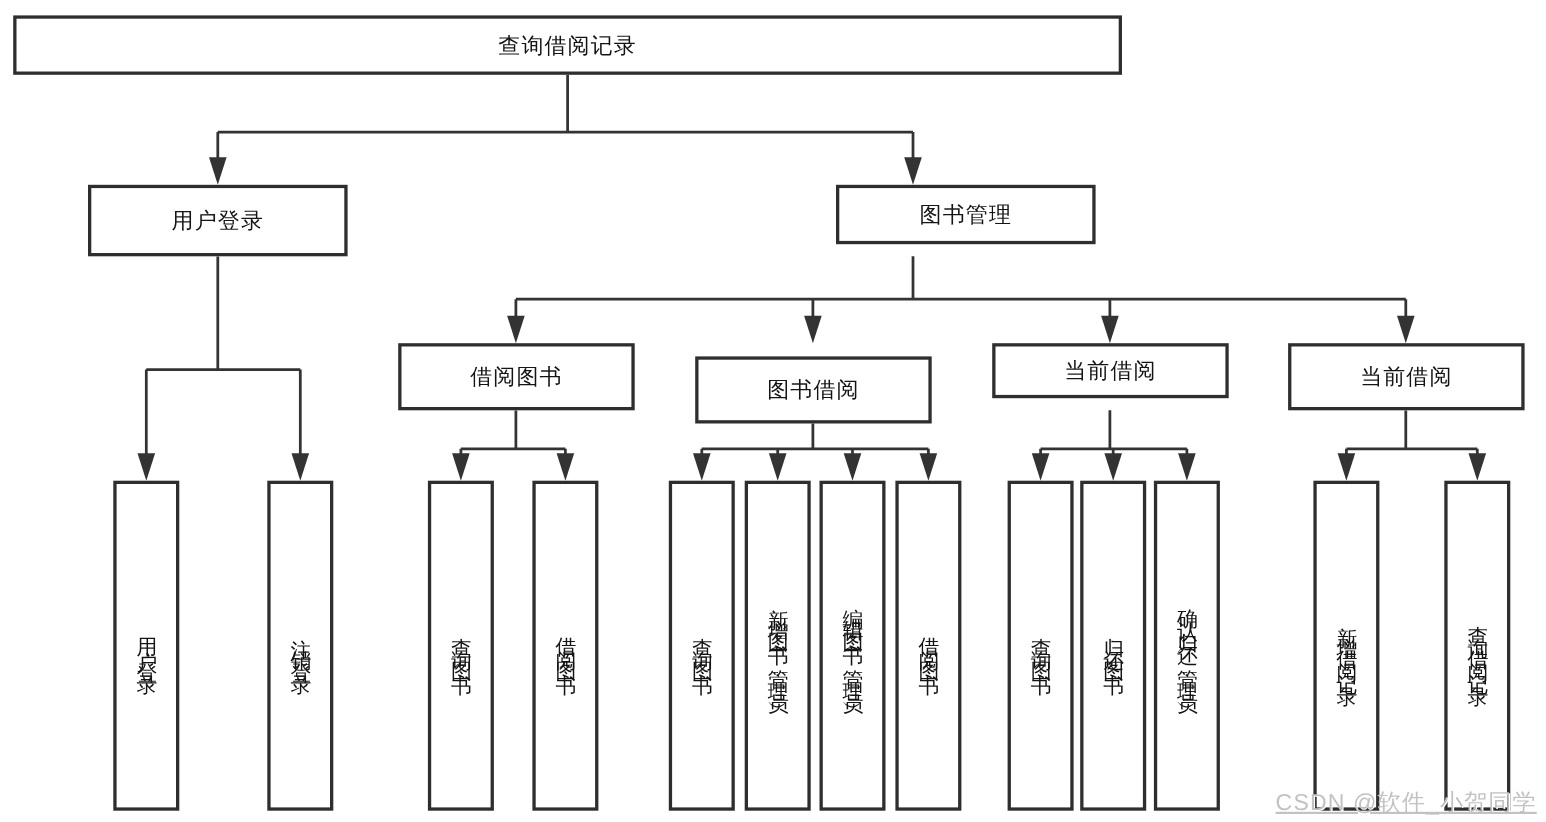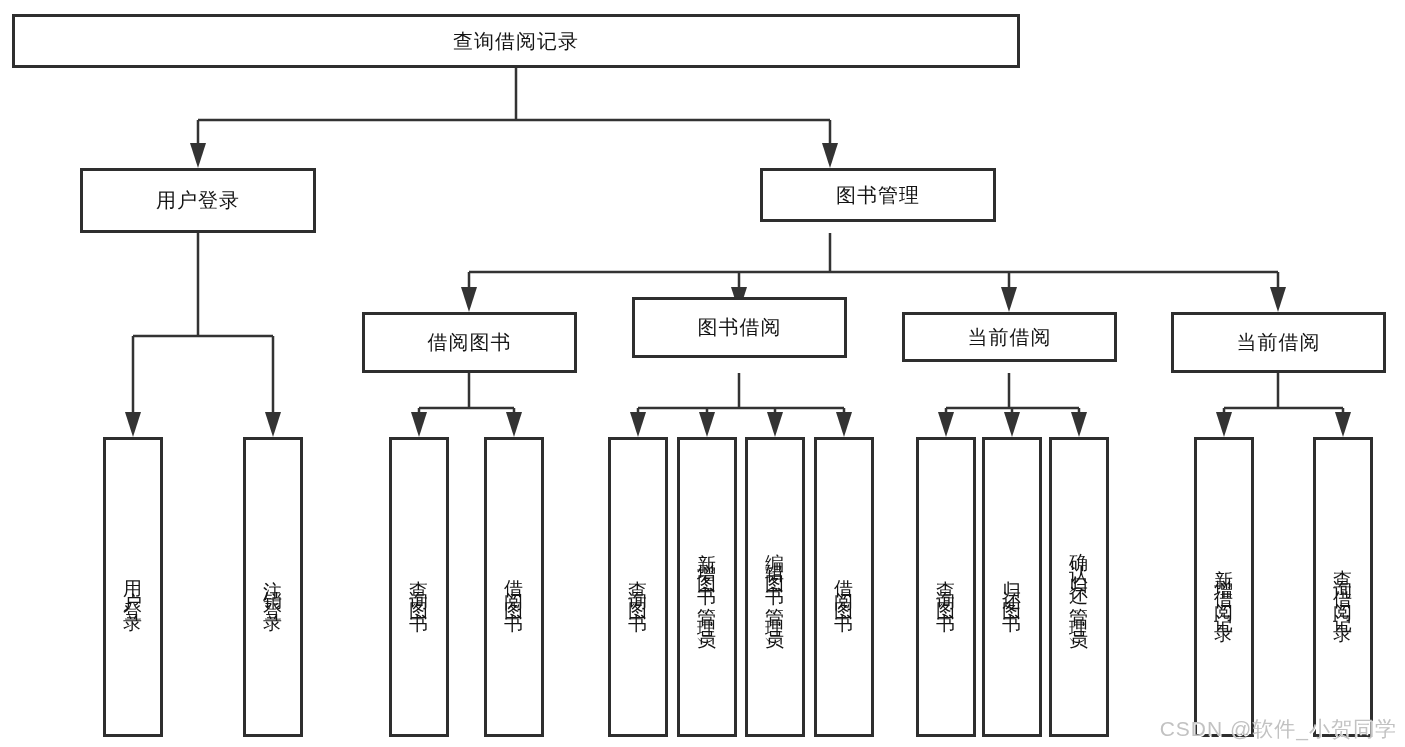--- a/index.html
+++ b/index.html
@@ -47,20 +47,21 @@
   }
   .watermark {
     position: absolute;
     right: 8px;
     bottom: 4px;
     font-size: 21px;
     letter-spacing: 1px;
     color: #c2c2c2;
     text-shadow: 1px 1px 0 #ffffff;
     white-space: nowrap;
+    text-decoration: underline;
   }
 </style>
 </head>
 <body>
 
 <div class="canvas">
 
   <svg class="connectors" viewBox="0 0 1405 747">
 
     <path d="M516,68 V120 M198,120 H830 M198,120 V418 M830,120 V150" transform="" stroke="#333" stroke-width="2.5" fill="none" style="display:none"></path>
@@ -105,21 +106,21 @@
   <div class="node hbox" style="left:80px; top:168px; width:236px; height:65px;">
     <span>用户登录</span>
   </div>
   <div class="node hbox" style="left:728px; top:168px; width:236px; height:54px;margin-left:32px;">
     <span>图书管理</span>
   </div>
 
   <div class="node hbox" style="left:362px; top:312px; width:215px; height:61px;">
     <span>借阅图书</span>
   </div>
-  <div class="node hbox" style="left:632px; top:297px; width:215px; height:61px;">
+  <div class="node hbox" style="left:632px; top:324px; width:215px; height:61px;">
     <span>图书借阅</span>
   </div>
   <div class="node hbox" style="left:902px; top:312px; width:215px; height:50px;">
     <span>当前借阅</span>
   </div>
   <div class="node hbox" style="left:1171px; top:312px; width:215px; height:61px;">
     <span>当前借阅</span>
   </div>
 
   <div class="node vbox" style="left:103px; top:437px; width:60px; height:300px;">

